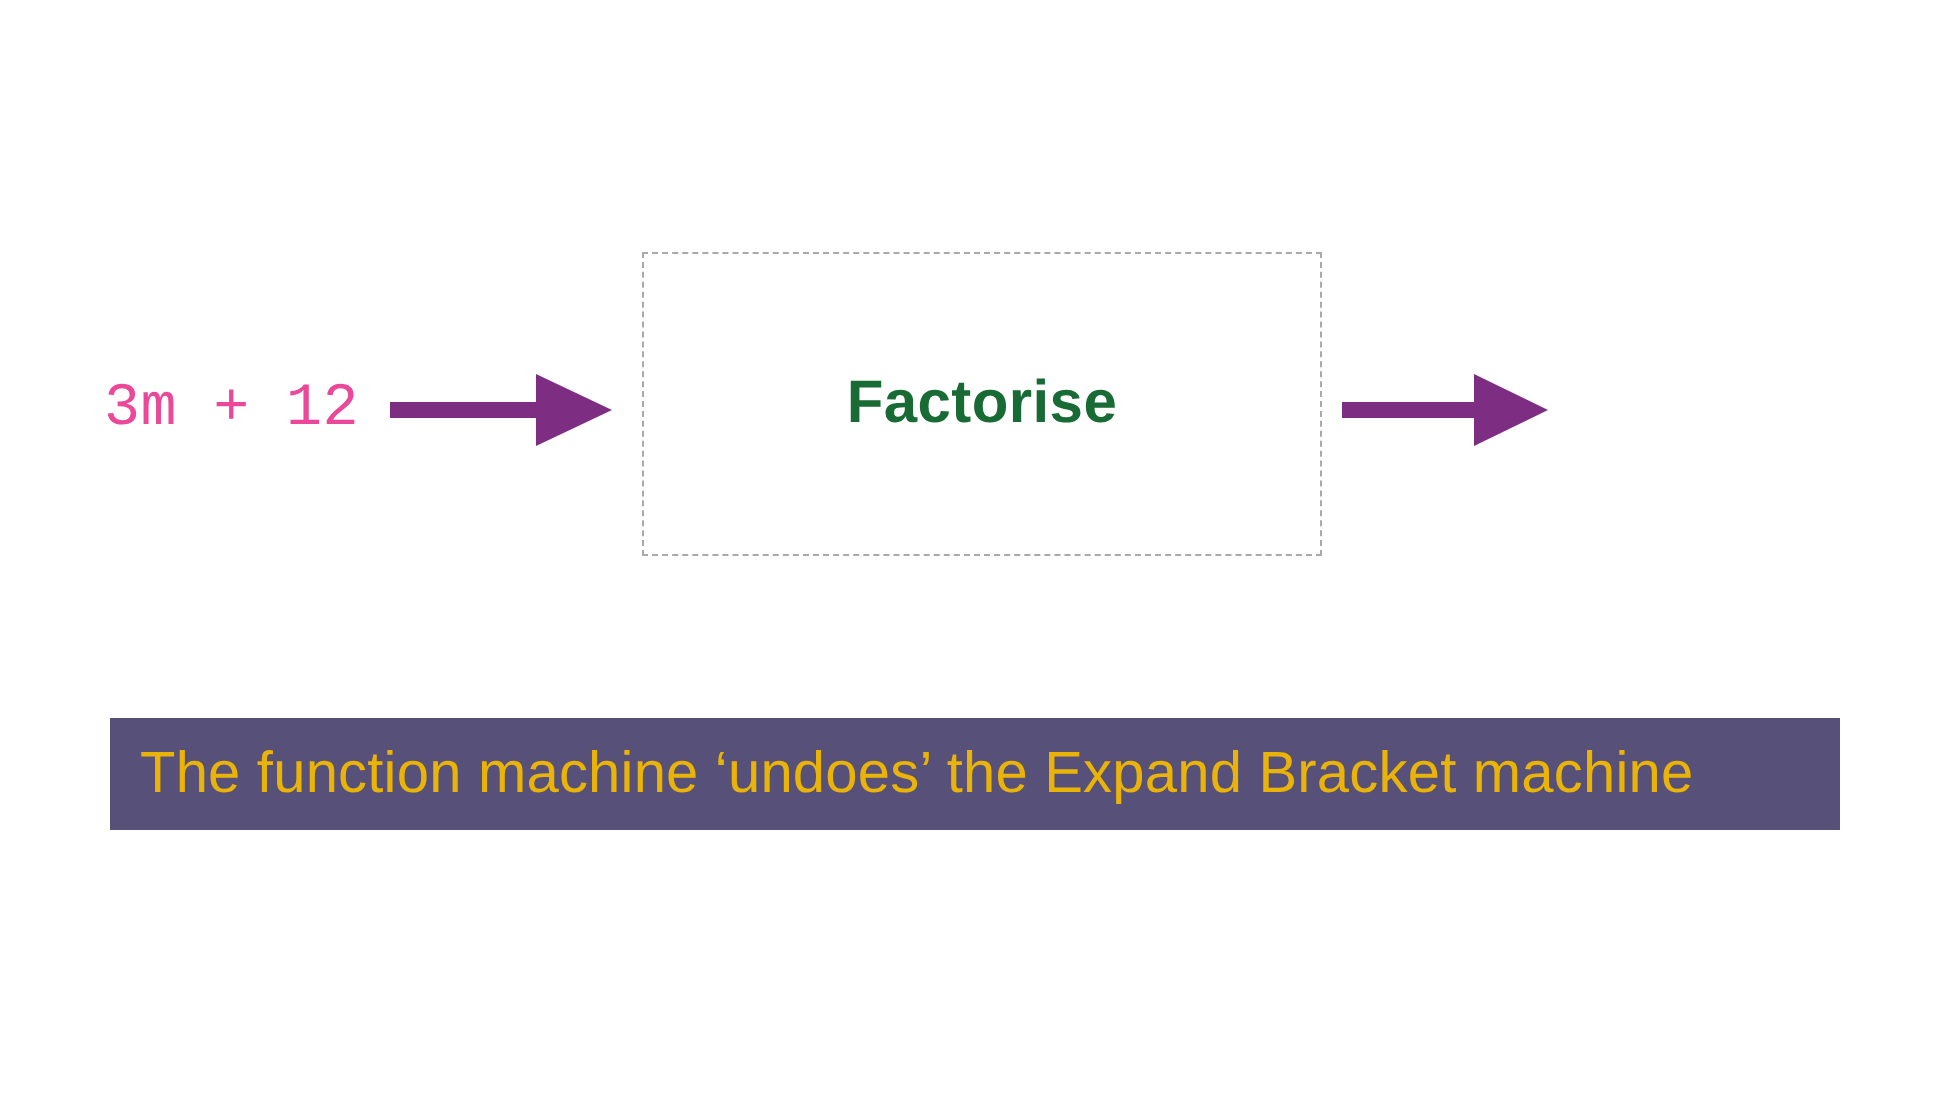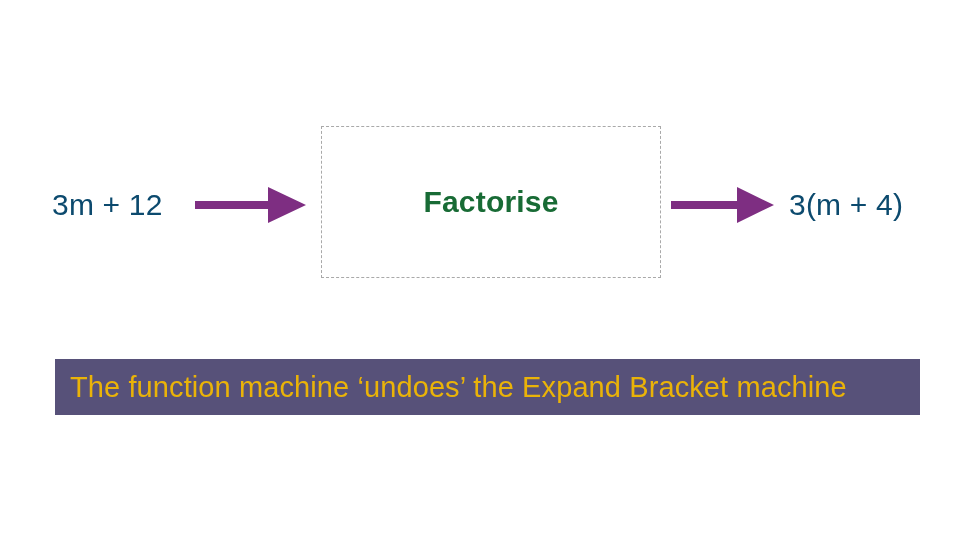--- a/index.html
+++ b/index.html
@@ -17,24 +17,24 @@
   #canvas {
     position: relative;
     width: 976px;
     height: 549px;
     background: #ffffff;
   }
 
   
   .expr {
     position: absolute;
-    font-family: Liberation Sans, sans-serif;
+    font-family: Liberation Mono, monospace;
     font-size: 30px;
     font-weight: 400;
-    color: #0c4a6e;
+    color: #ec4899;
     white-space: nowrap;
     letter-spacing: 0.2px;
     line-height: 1;
   }
   #input-expression {
     left: 52px;
     top: 190px;
   }
   #output-expression {
     left: 789px;
@@ -114,19 +114,18 @@
   <div id="machine-box">
     <span id="machine-label">Factorise</span>
   </div>
 
   <div class="arrow" id="arrow-out">
     <svg viewBox="0 0 103 36" preserveAspectRatio="none" aria-hidden="true">
       <path d="M0,14 L66,14 L66,0 L103,18 L66,36 L66,22 L0,22 Z" fill="#7e2e82"></path>
     </svg>
   </div>
 
-  <div class="expr" id="output-expression">3(m + 4)</div>
 
   <div id="caption-bar">
     <span id="caption-text">The function machine ‘undoes’ the Expand Bracket machine</span>
   </div>
 
 </div>
 
 </body></html>

